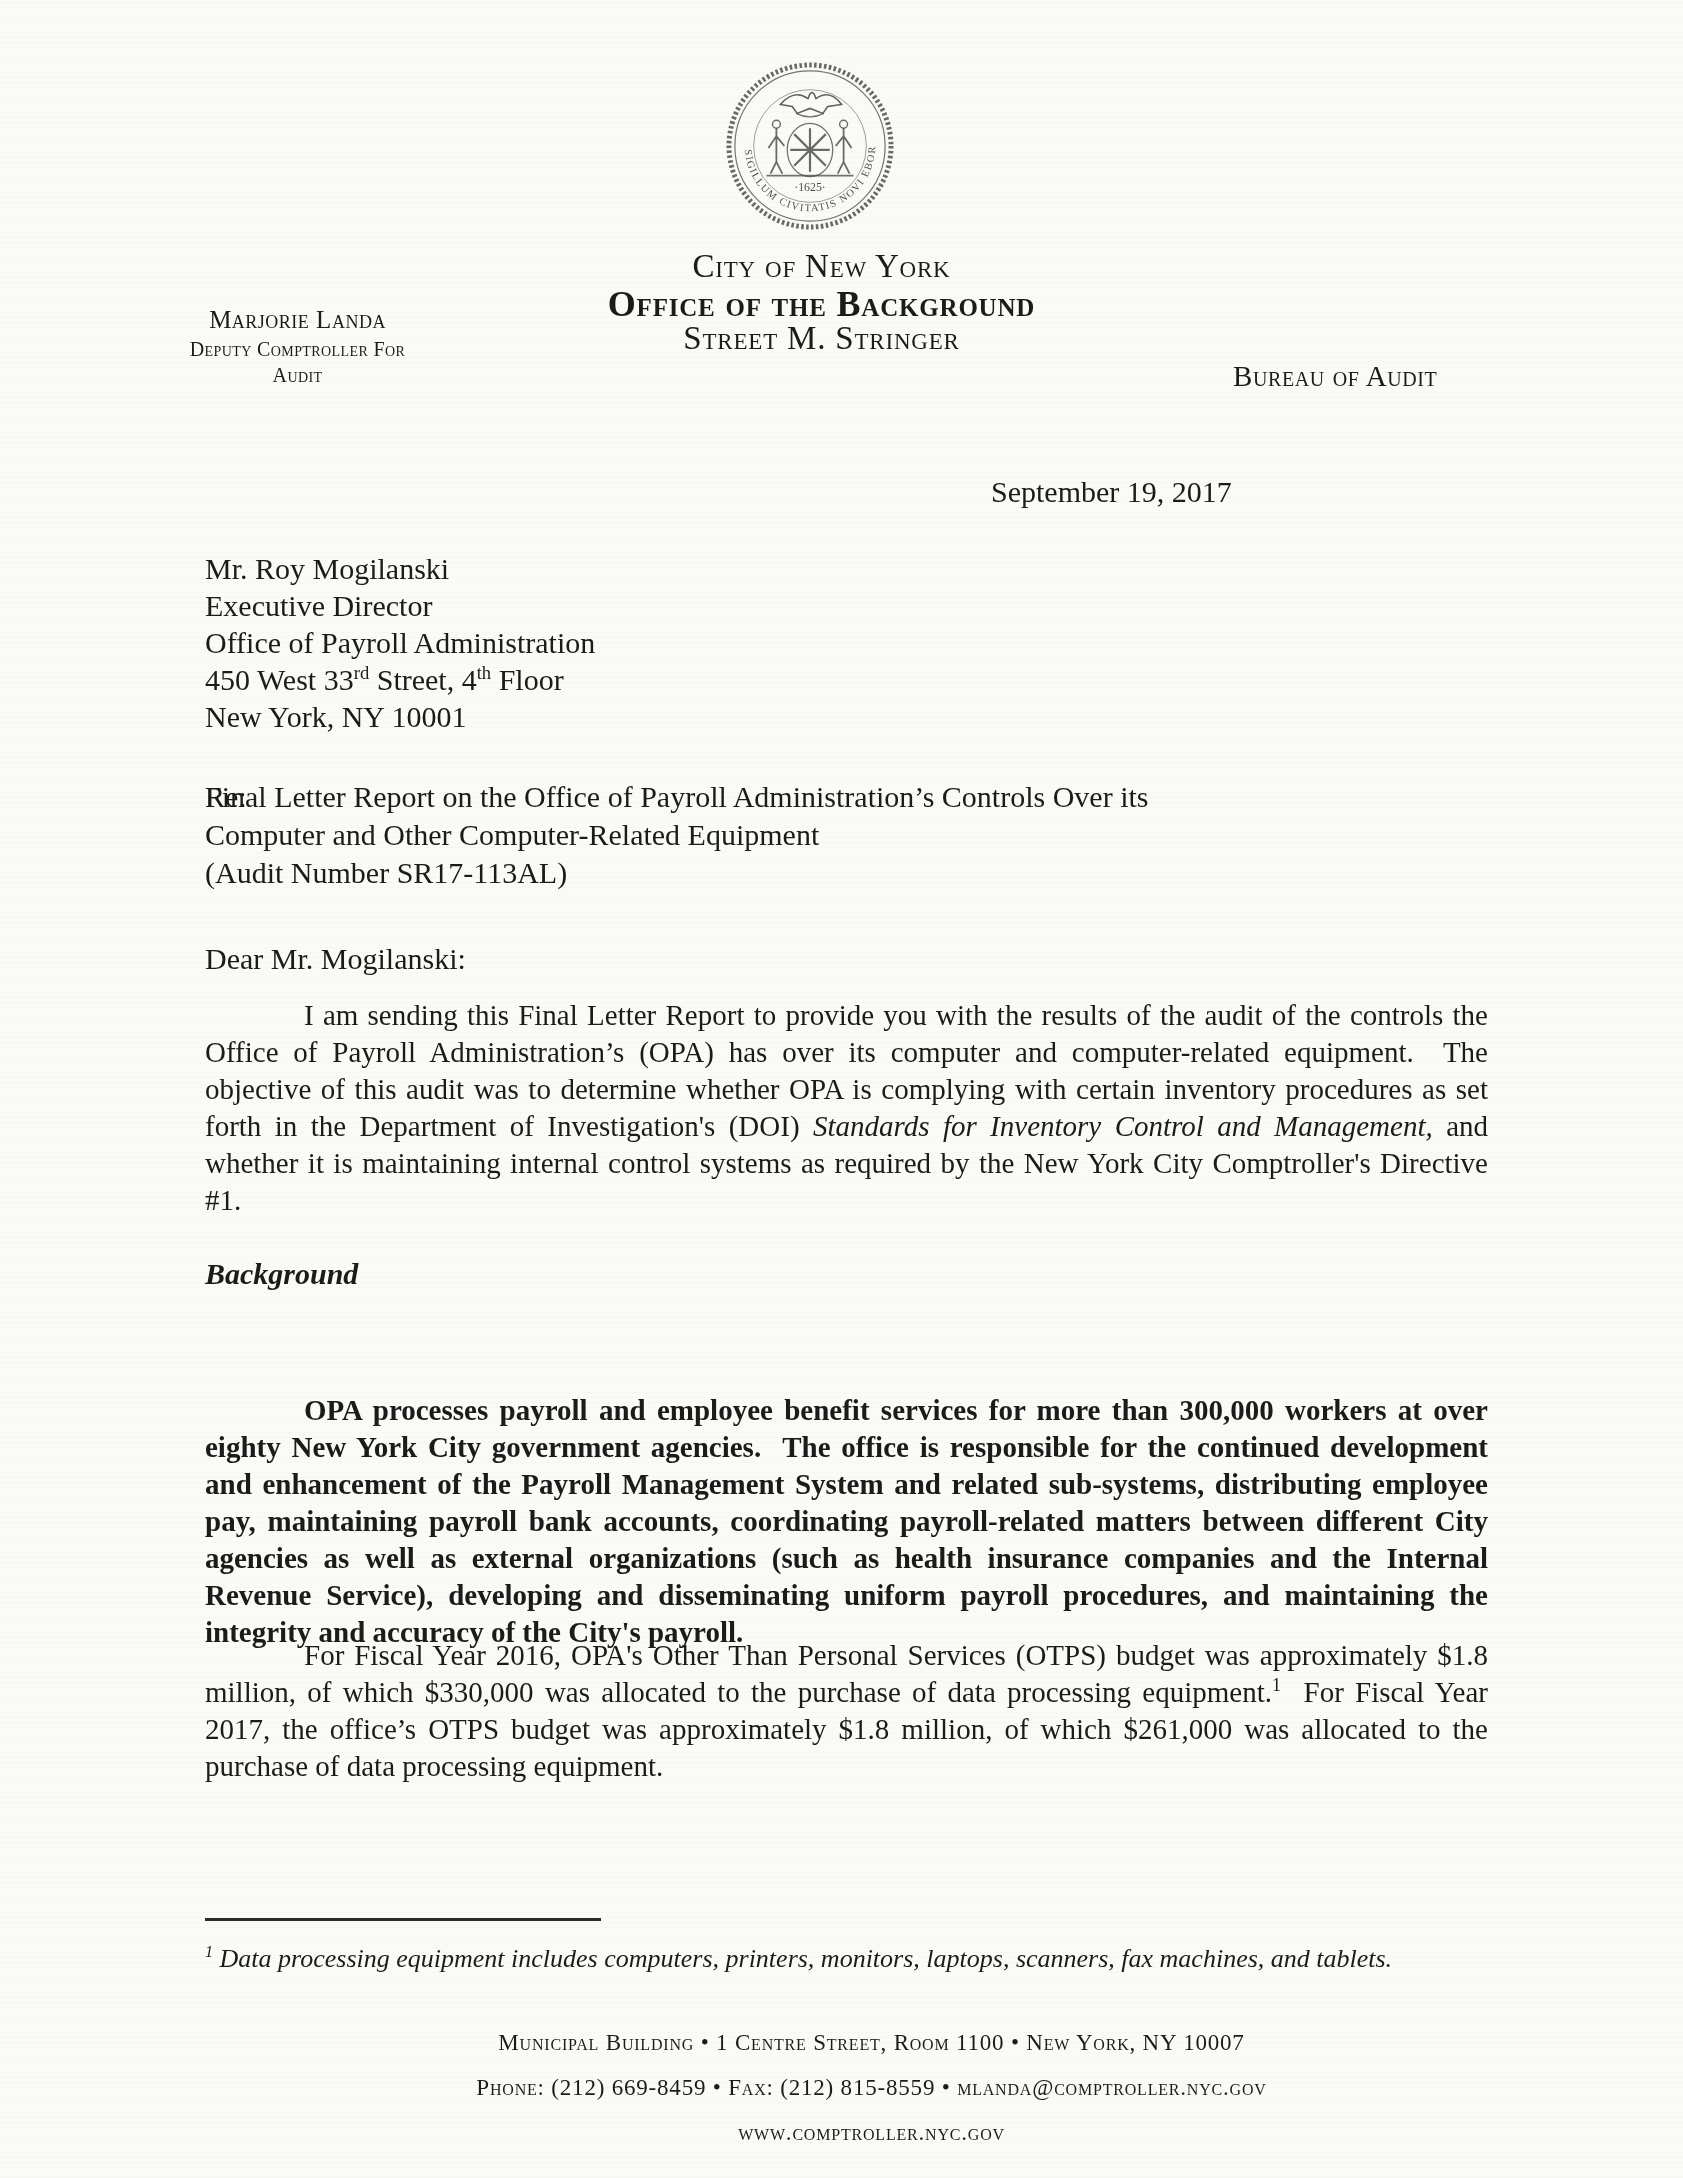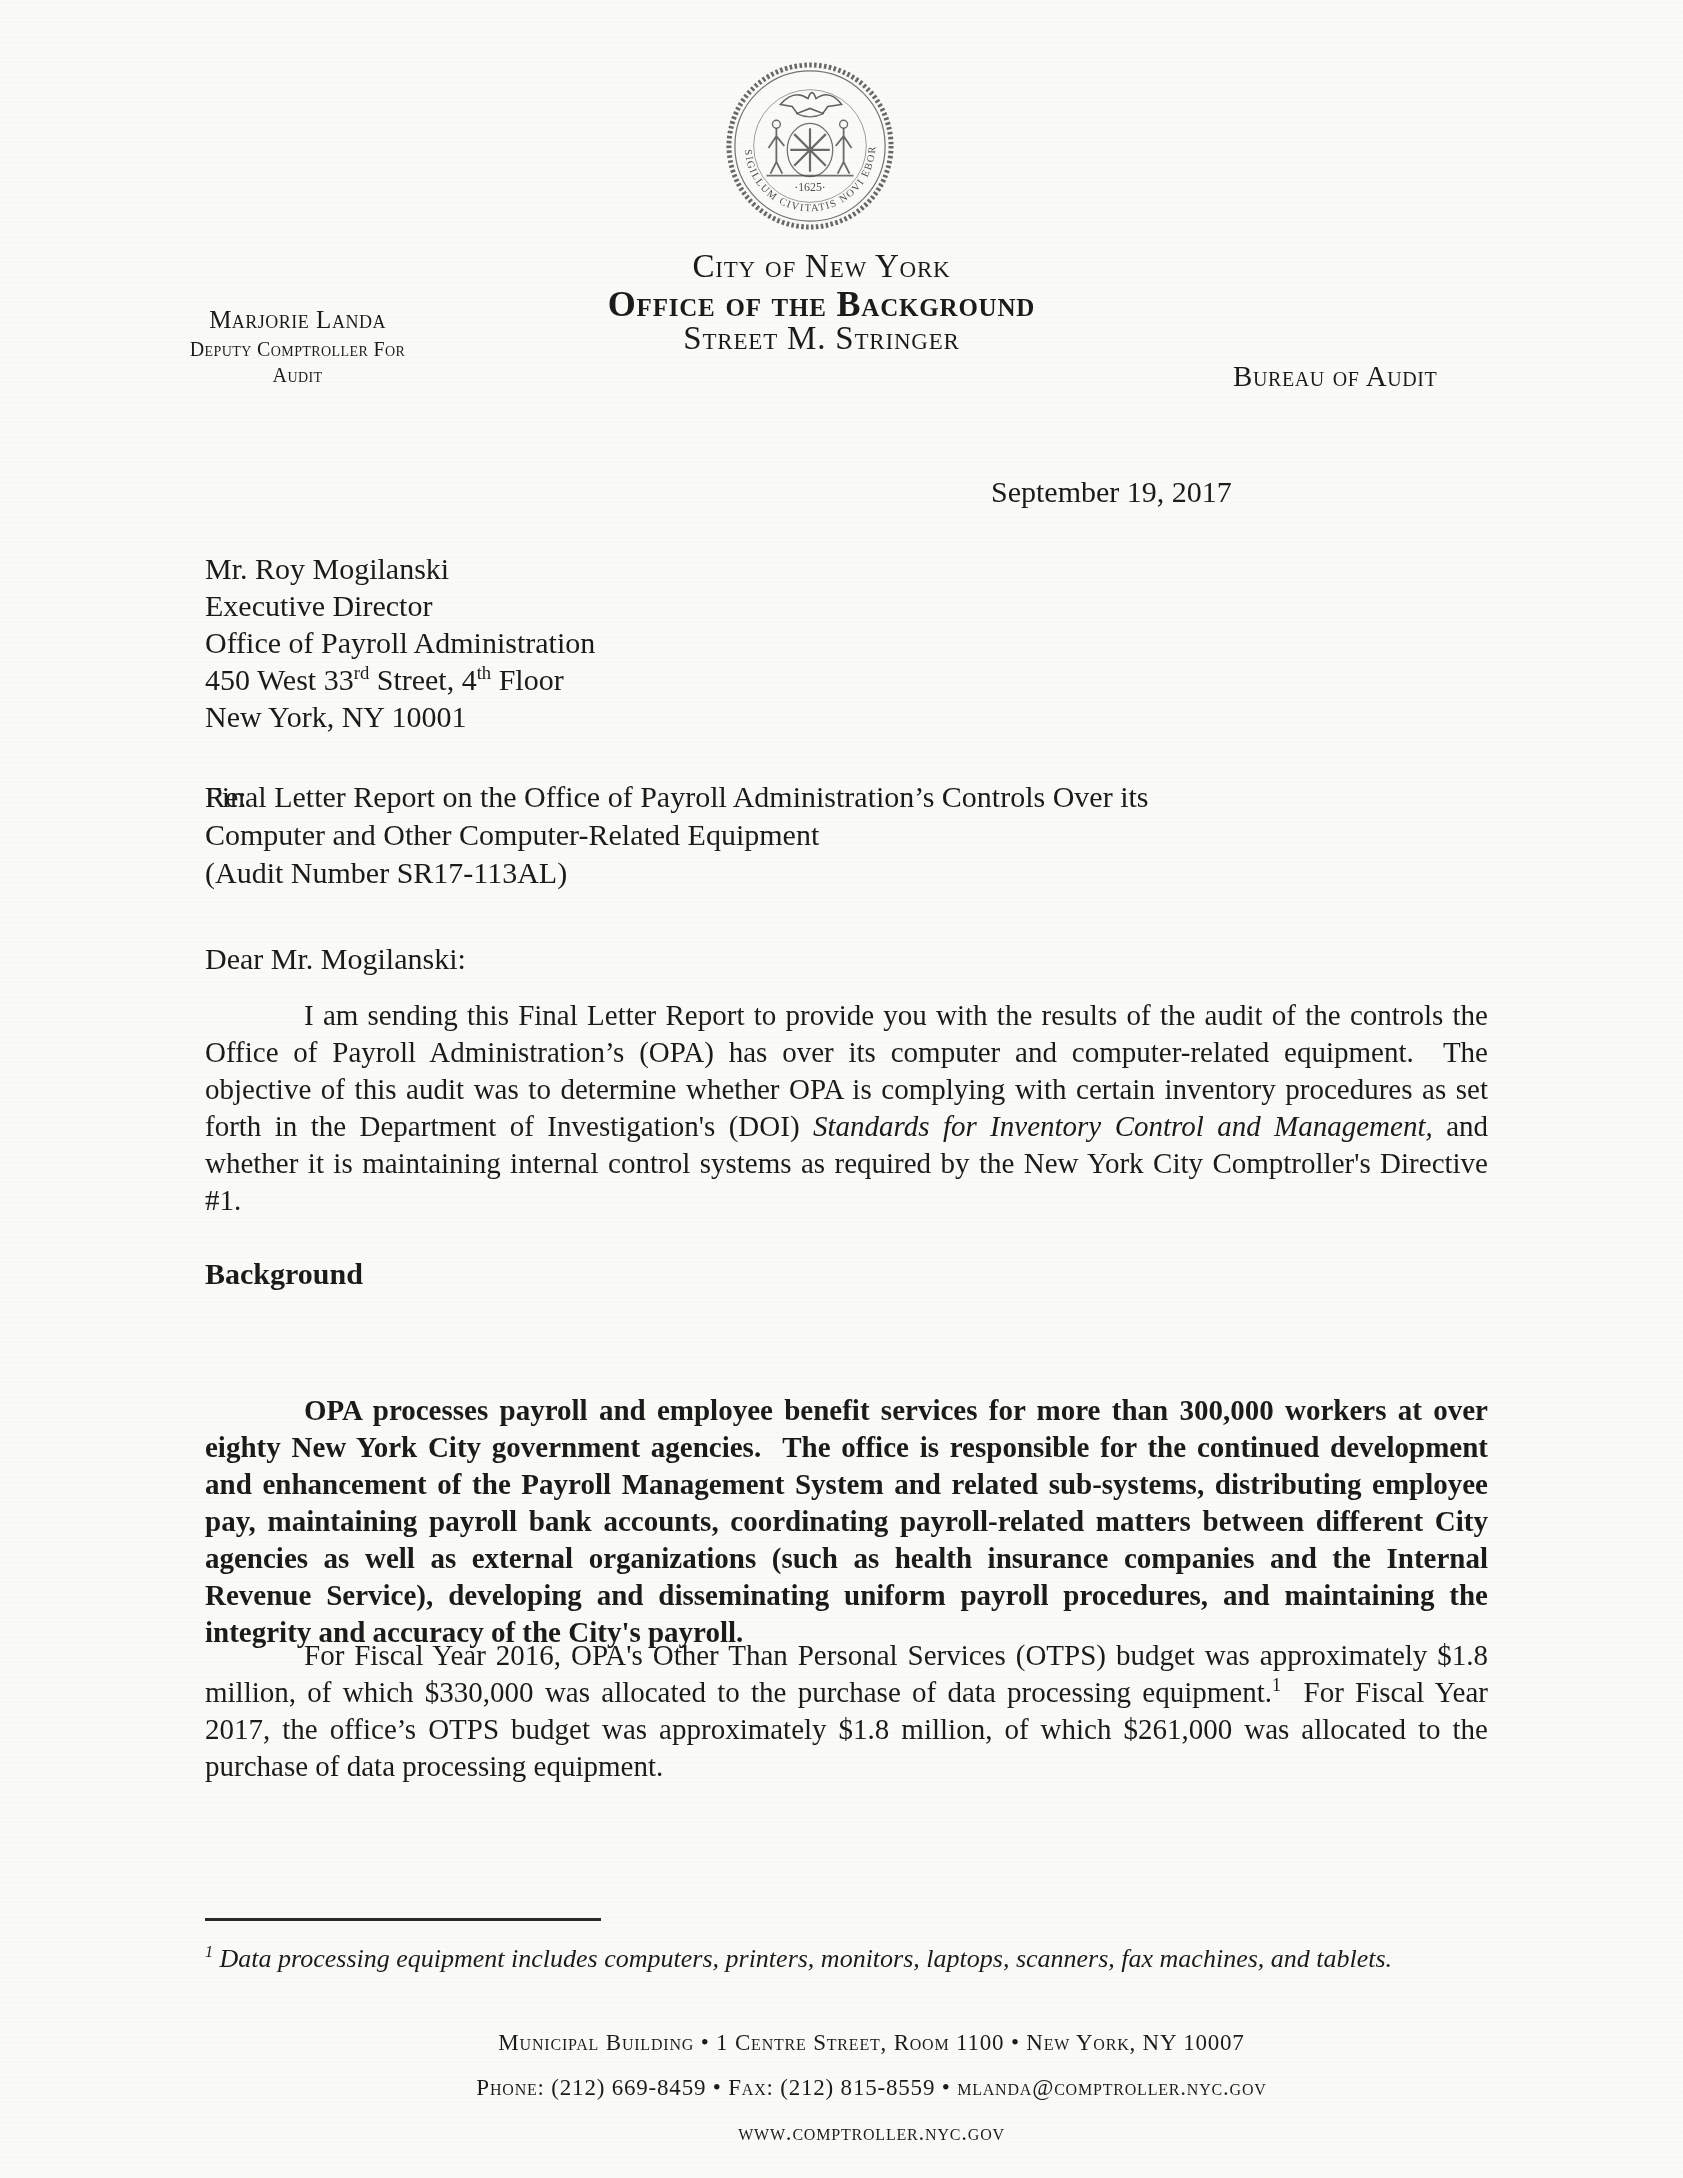--- a/index.html
+++ b/index.html
@@ -29,21 +29,21 @@
   #hdr-center .hc2{position:absolute;left:0;top:283px;width:693px;font-size:36px;font-weight:bold;letter-spacing:0.8px;}
   #hdr-center .hc3{position:absolute;left:0;top:320px;width:693px;font-size:33px;letter-spacing:0.8px;}
   #bureau{left:1233px;top:360px;font-size:29px;letter-spacing:0.6px;}
   #date{left:991px;top:473px;}
   #address{left:205px;top:550px;}
   #re-block{left:205px;top:778px;width:1247px;font-weight:normal;font-size:30px;line-height:38px;}
   #re-label{position:absolute;left:0;top:0;}
   #re-body{}
   #salutation{left:205px;top:932px;margin-top:8px;}
   #p1{left:205px;top:997px;}
-  #background-heading{left:205px;top:1257px;font-size:30px;font-weight:bold;}
+  #background-heading{left:205px;top:1257px;font-size:30px;font-weight:bold;font-style:italic;}
   #p2{left:205px;top:1392px;font-weight:bold;}
   #p3{left:205px;top:1637px;}
   #footnote-rule{left:205px;top:1918px;width:396px;height:0;border-top:3px solid #2a2a2a;}
   #footnote{left:205px;top:1942px;width:1287px;font-size:26px;line-height:34px;font-style:italic;}
   #footer{left:30px;top:2020px;width:1683px;font-size:23px;line-height:45px;letter-spacing:0.8px;}
   #seal{left:725px;top:59px;}
 </style>
 </head>
 <body>
 

